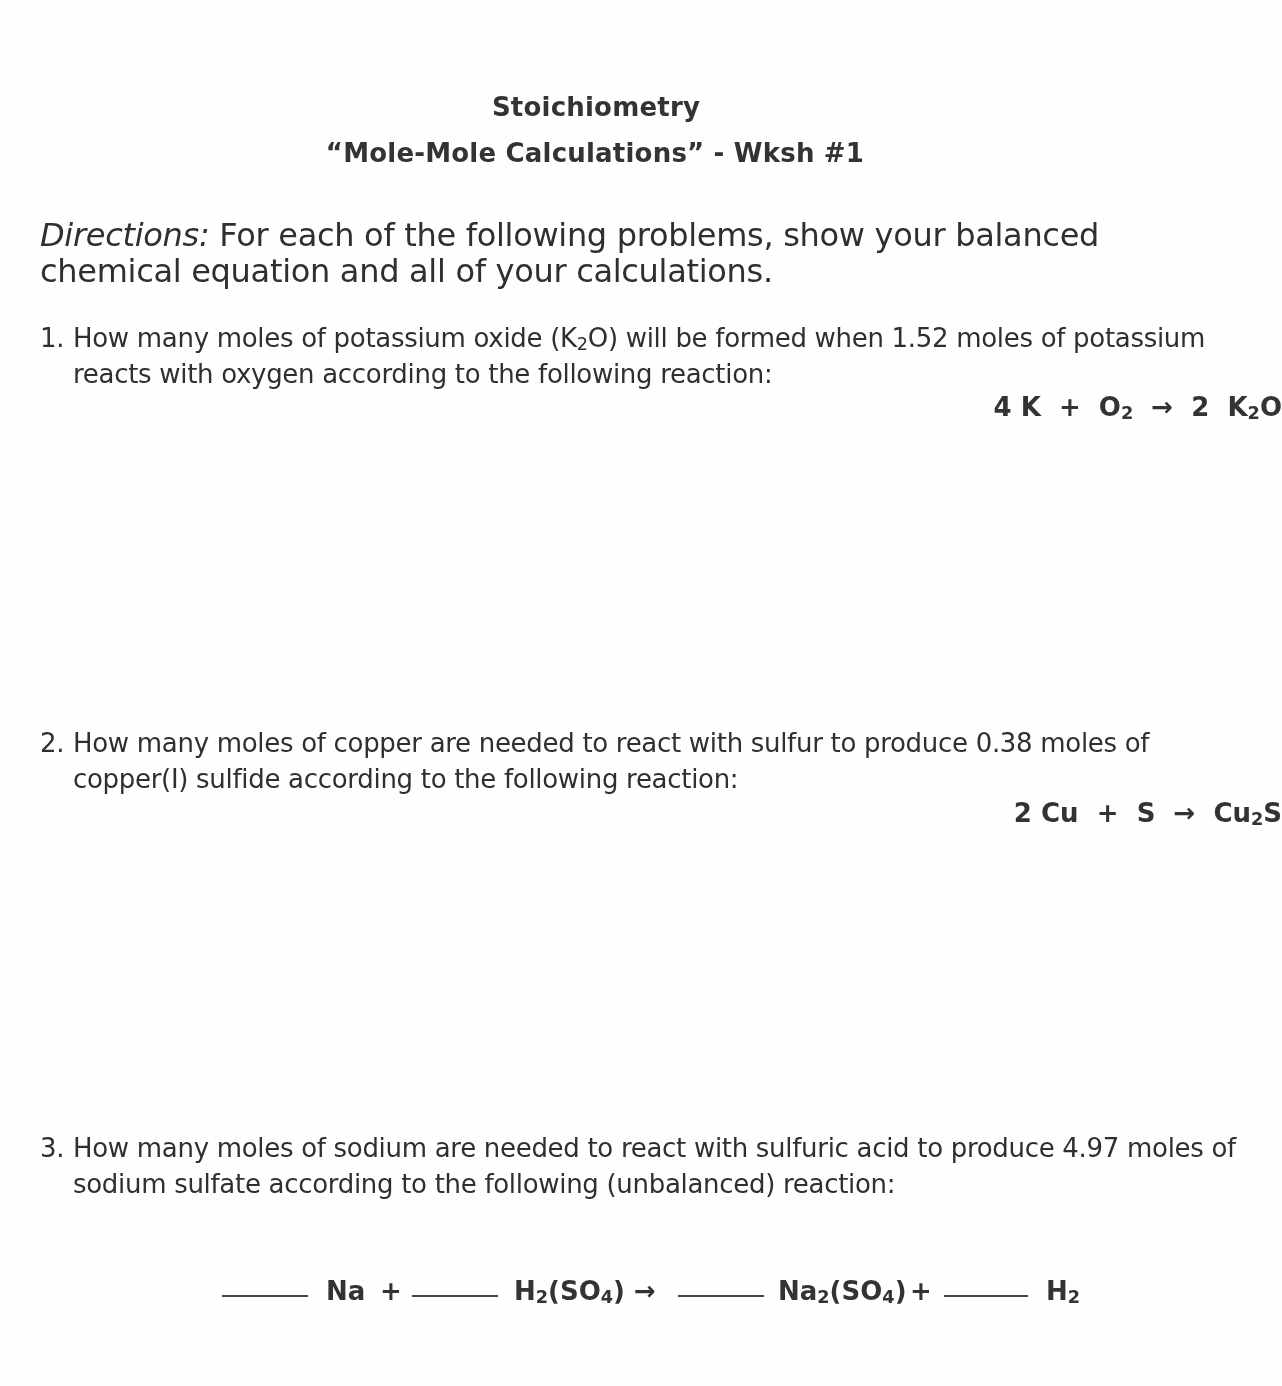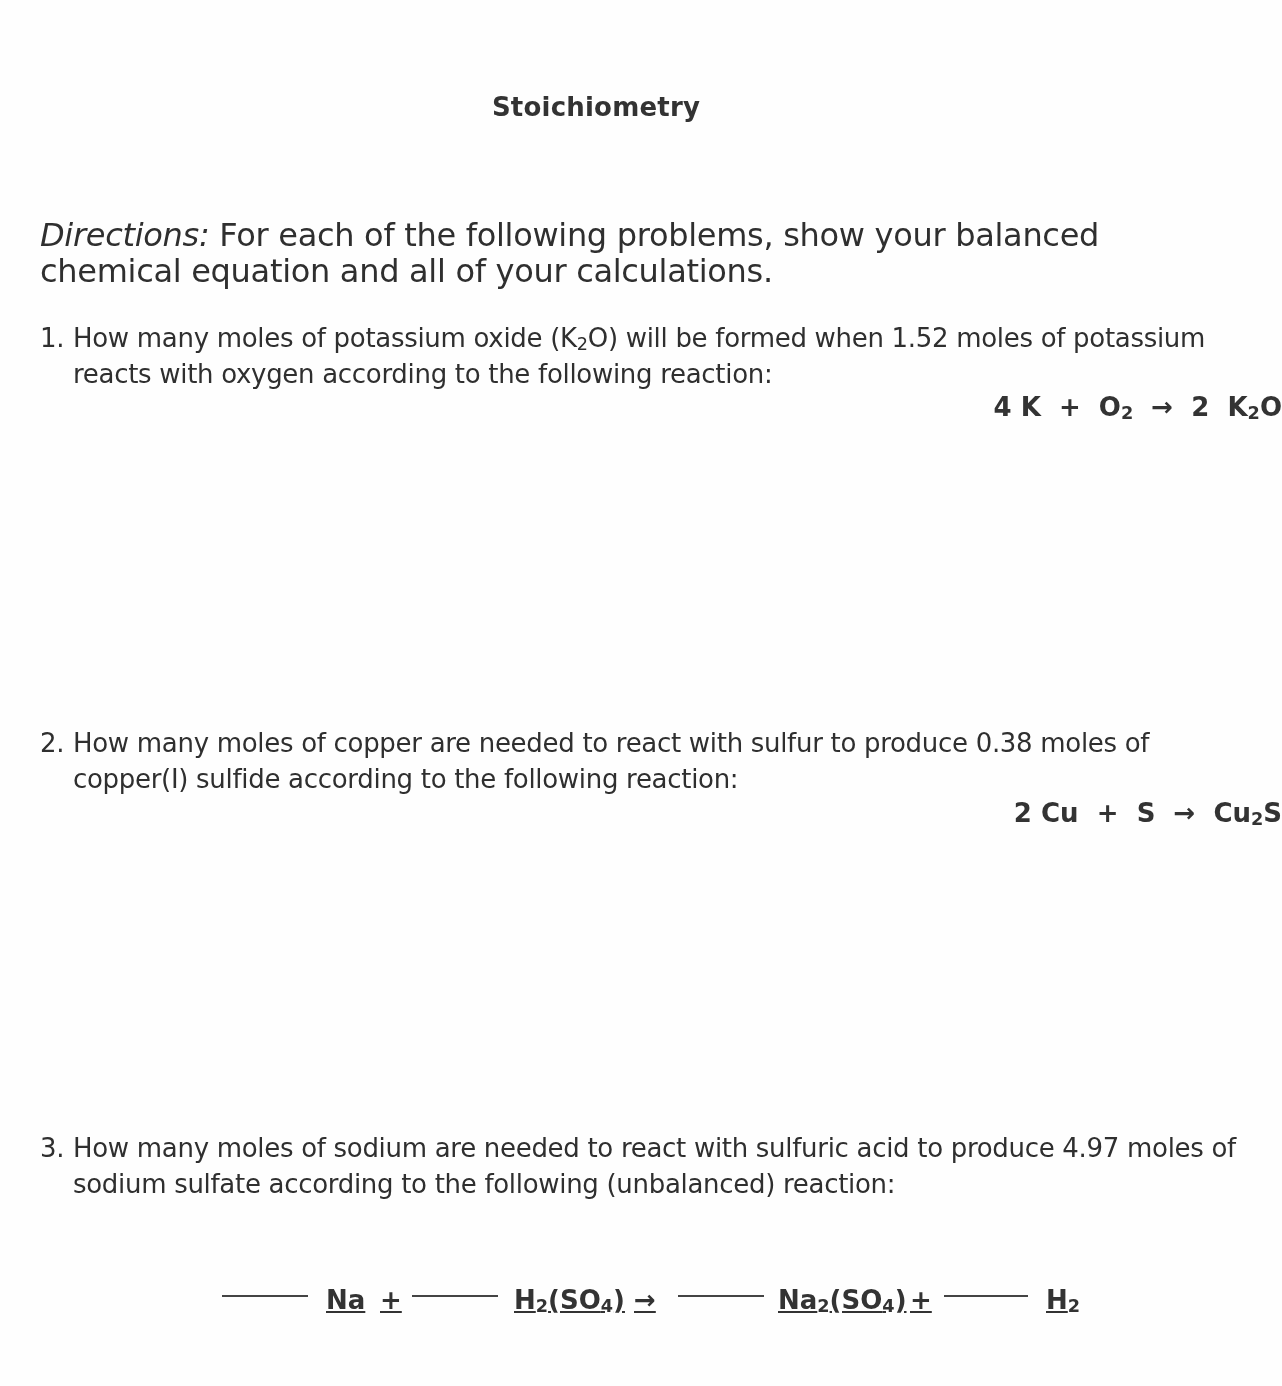--- a/index.html
+++ b/index.html
@@ -101,32 +101,32 @@
       white-space: nowrap;
     }
     .eq3 .blank {
       position: absolute;
       top: 30px;
       height: 0;
       border-top: 2px solid #444444;
     }
     .eq3 .term {
       position: absolute;
-      top: 20px;
-      text-decoration: underline;
+      top: 11px;
     }
     .arrow { font-weight: bold; }
   </style>
 </head>
 <body>
 
 <div class="page">
 
   <div class="title-block">
     <span class="title-line l1">Stoichiometry</span>
+    <span class="title-line l2">“Mole-Mole Calculations” - Wksh #1</span>
   </div>
 
   <div class="directions">
     <span class="label">Directions:</span><span> For each of the following problems, show your balanced chemical equation and all of your calculations.</span>
   </div>
 
   <div class="question q1">
     <span class="qnum">1.</span>
     <span class="qtext"><span>How many moles of potassium oxide (K</span><sub>2</sub><span>O) will be formed when 1.52 moles of potassium reacts with oxygen according to the following reaction:</span></span>
   </div>

